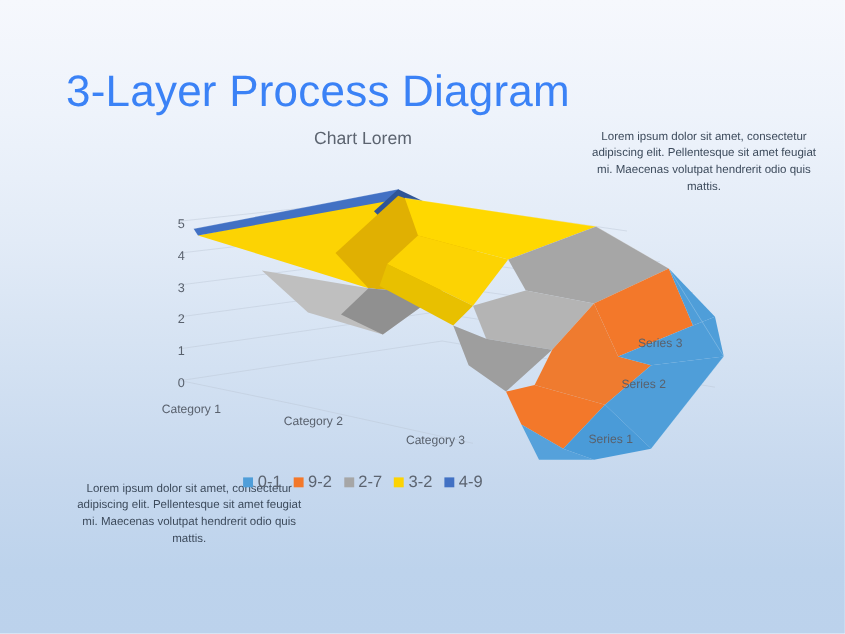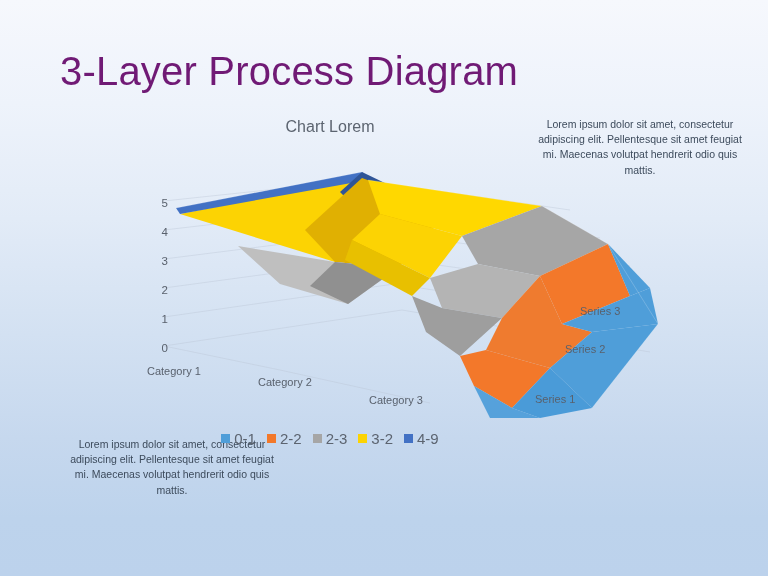--- a/index.html
+++ b/index.html
@@ -23,24 +23,24 @@
   }
   .slide {
     position: absolute;
     inset: 0;
   }
 
   
   #slide-title {
     position: absolute;
     left: 60px;
-    top: 48px;
+    top: 60px;
     font-size: 40px;
     font-weight: 400;
-    color: #701a75;
+    color: #3b82f6;
     letter-spacing: 0.2px;
     line-height: 1.15;
     white-space: nowrap;
   }
 
   
   .body-text {
     position: absolute;
     font-size: 10.5px;
     line-height: 1.45;
@@ -201,25 +201,25 @@
       </g>
     </svg>
 
     <div id="legend">
       <div class="legend-item">
         <span class="legend-swatch" style="background: rgb(79, 158, 217);"></span>
         <span class="legend-text">0-1</span>
       </div>
       <div class="legend-item">
         <span class="legend-swatch" style="background: rgb(243, 120, 42);"></span>
-        <span class="legend-text">2-2</span>
+        <span class="legend-text">9-2</span>
       </div>
       <div class="legend-item">
         <span class="legend-swatch" style="background: rgb(166, 166, 166);"></span>
-        <span class="legend-text">2-3</span>
+        <span class="legend-text">2-7</span>
       </div>
       <div class="legend-item">
         <span class="legend-swatch" style="background: rgb(252, 211, 3);"></span>
         <span class="legend-text">3-2</span>
       </div>
       <div class="legend-item">
         <span class="legend-swatch" style="background: rgb(66, 113, 196);"></span>
         <span class="legend-text">4-9</span>
       </div>
     </div>

